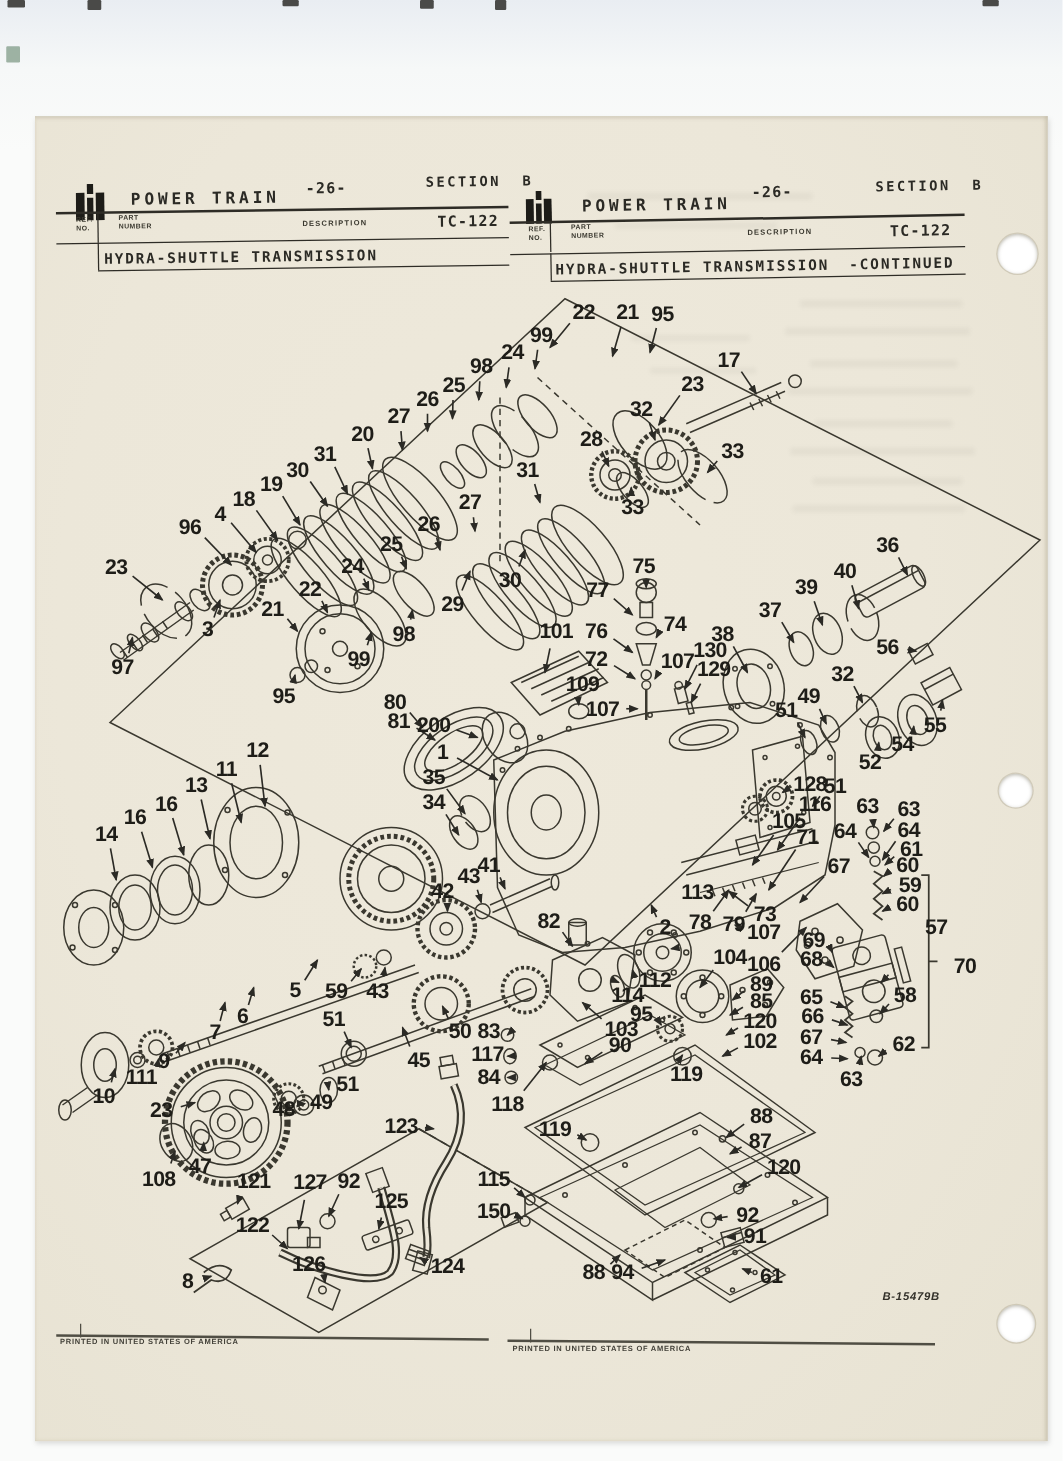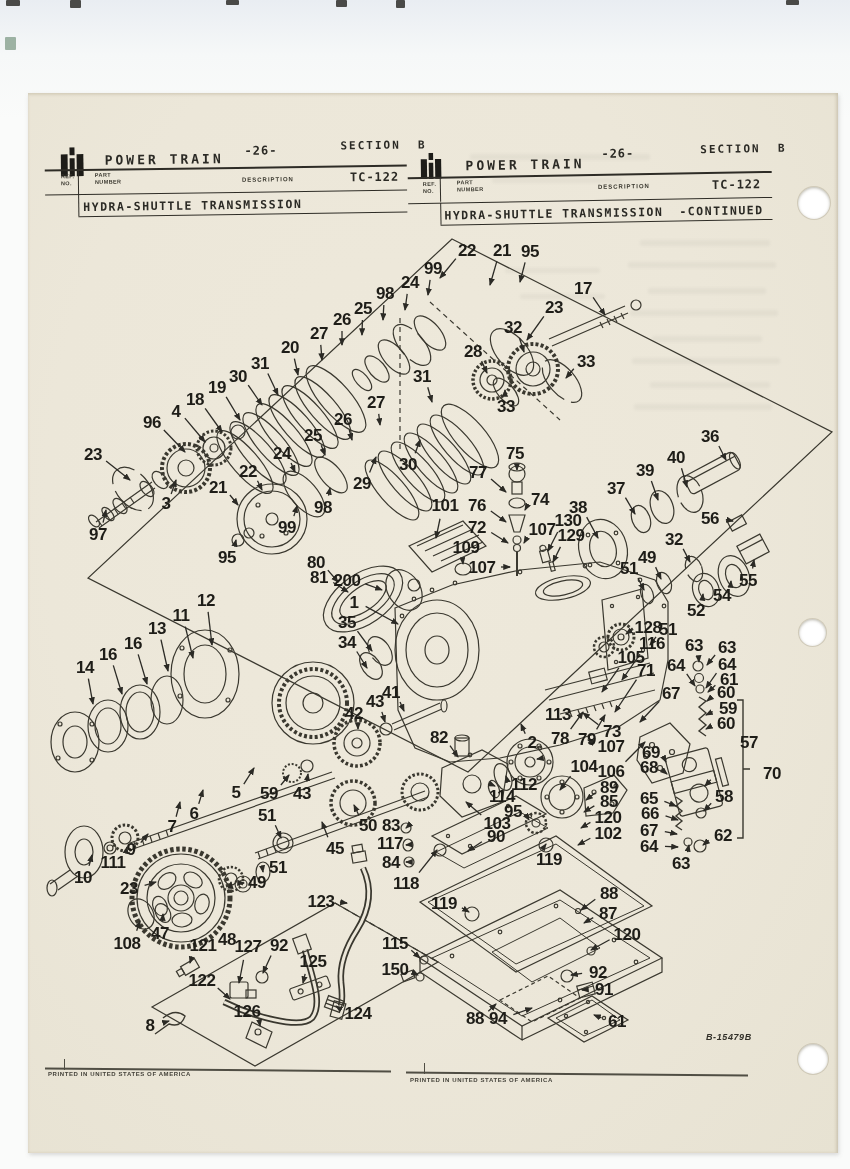--- a/index.html
+++ b/index.html
@@ -816,21 +816,21 @@
     <div class="co" style="left: 497px; top: 823px;">103</div>
     <div class="co" style="left: 496px; top: 836px;">90</div>
     <div class="co" style="left: 131px; top: 849px;">9</div>
     <div class="co" style="left: 113px; top: 862px;">111</div>
     <div class="co" style="left: 83px; top: 877px;">10</div>
     <div class="co" style="left: 129px; top: 888px;">23</div>
     <div class="co" style="left: 267px; top: 815px;">51</div>
     <div class="co" style="left: 335px; top: 848px;">45</div>
     <div class="co" style="left: 278px; top: 867px;">51</div>
     <div class="co" style="left: 257px; top: 882px;">49</div>
-    <div class="co" style="left: 227px; top: 939px; text-align: right;">48</div>
+    <div class="co" style="left: 227px; top: 887px; text-align: right;">48</div>
     <div class="co" style="left: 160px; top: 933px;">47</div>
     <div class="co" style="left: 127px; top: 943px;">108</div>
     <div class="co" style="left: 368px; top: 825px;">50</div>
     <div class="co" style="left: 391px; top: 825px;">83</div>
     <div class="co" style="left: 390px; top: 843px;">117</div>
     <div class="co" style="left: 391px; top: 862px;">84</div>
     <div class="co" style="left: 406px; top: 883px;">118</div>
     <div class="co" style="left: 444px; top: 903px;">119</div>
     <div class="co" style="left: 549px; top: 859px;">119</div>
     <div class="co" style="left: 395px; top: 943px;">115</div>

